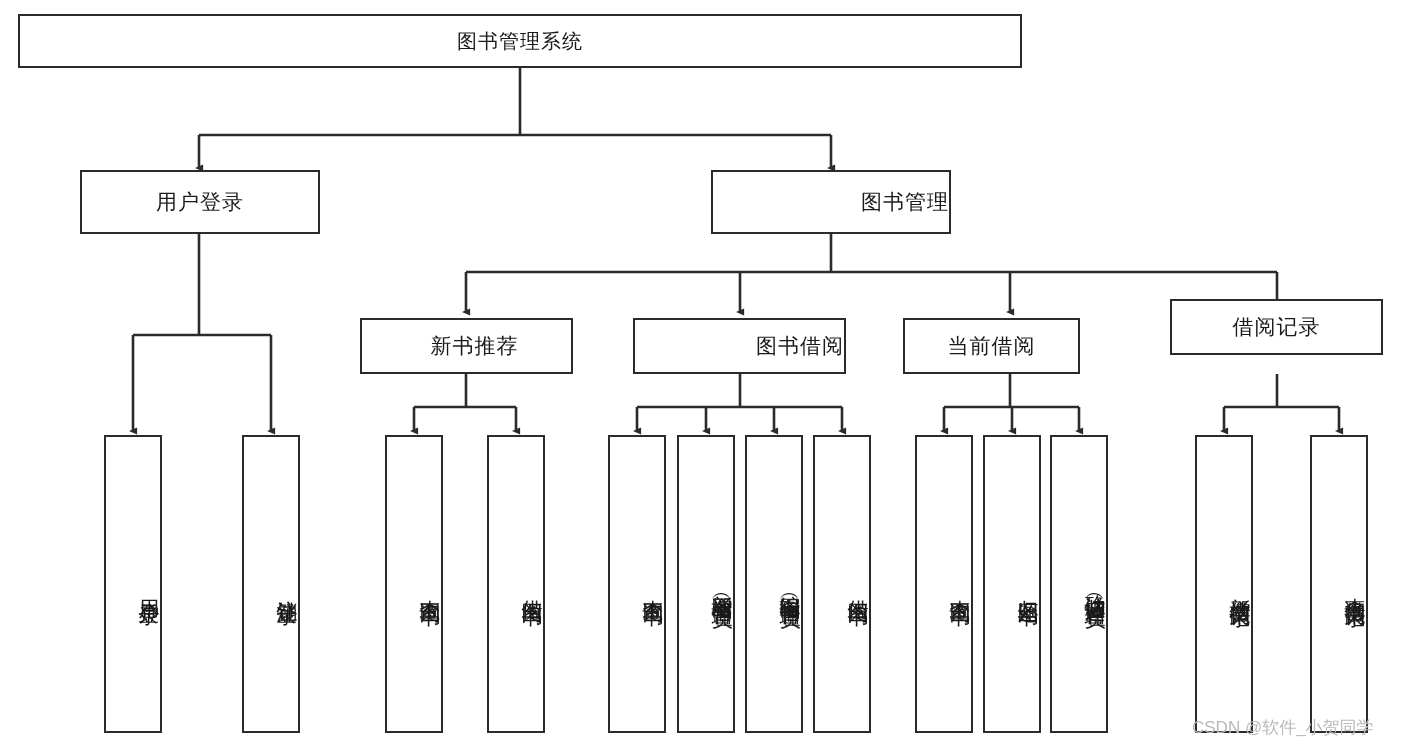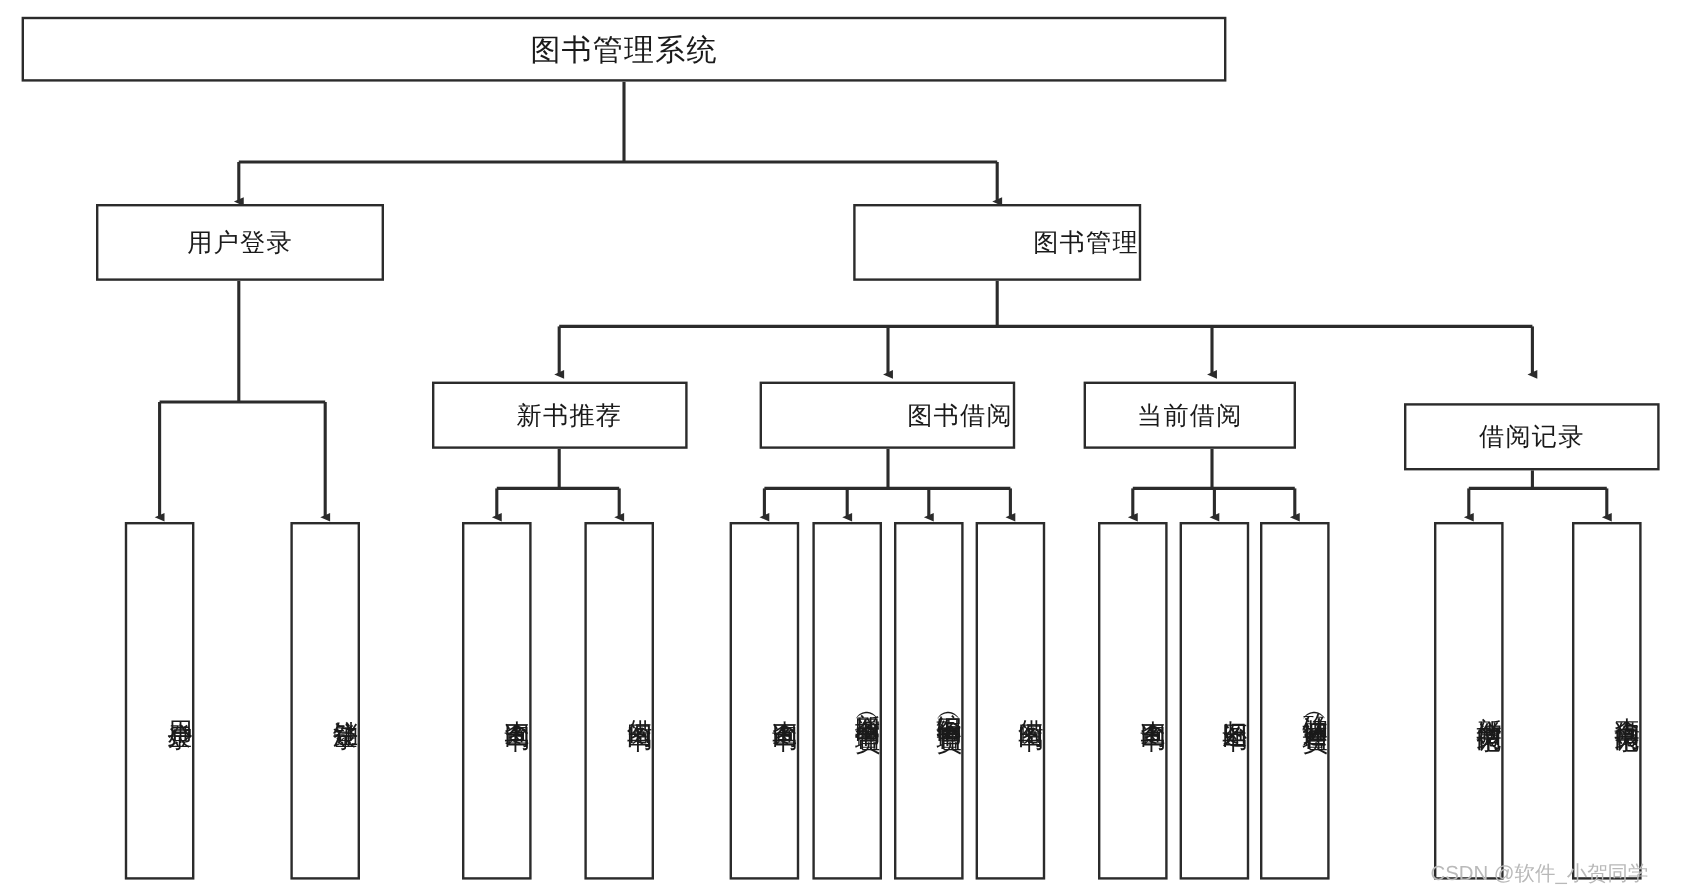--- a/index.html
+++ b/index.html
@@ -50,21 +50,21 @@
     justify-content: center;
     padding-top: 6px;
     line-height: 1;
   }
   .node.v .vtext {
     writing-mode: vertical-rl;
     text-orientation: upright;
     white-space: nowrap;
   }
   .node.root {
-    font-size: 25px;
+    font-size: 20px;
   }
   .watermark {
     position: absolute;
     font-size: 17px;
     color: #b9b9b9;
     white-space: nowrap;
     user-select: none;
   }
 </style>
 </head>
@@ -135,21 +135,21 @@
 
   <div class="node h" style="left:360px; top:318px; width:213px; height:56px;padding-left:16px;">
     <span>新书推荐</span>
   </div>
   <div class="node h" style="left:633px; top:318px; width:213px; height:56px;justify-content:flex-end;">
     <span>图书借阅</span>
   </div>
   <div class="node h" style="left:903px; top:318px; width:177px; height:56px;">
     <span>当前借阅</span>
   </div>
-  <div class="node h" style="left:1170px; top:336px; width:213px; height:56px;">
+  <div class="node h" style="left:1170px; top:299px; width:213px; height:56px;">
     <span>借阅记录</span>
   </div>
 
   <div class="node v" style="left:104px; top:435px; width:58px; height:298px;">
     <span class="vtext">用户登录</span>
   </div>
   <div class="node v" style="left:242px; top:435px; width:58px; height:298px;">
     <span class="vtext">注销登录</span>
   </div>
 

